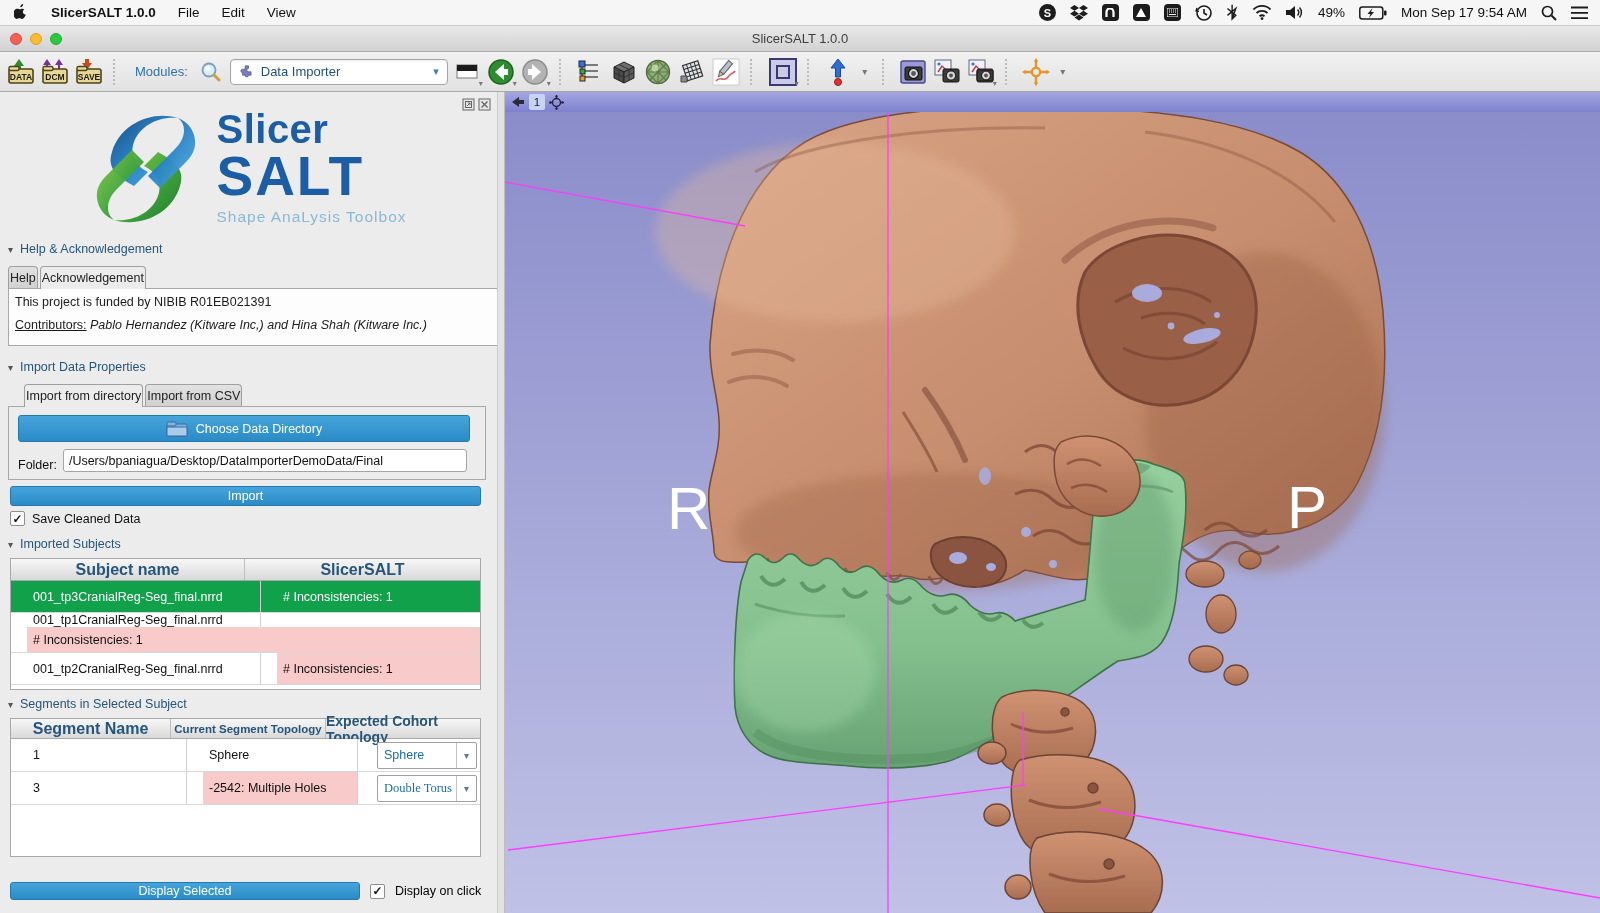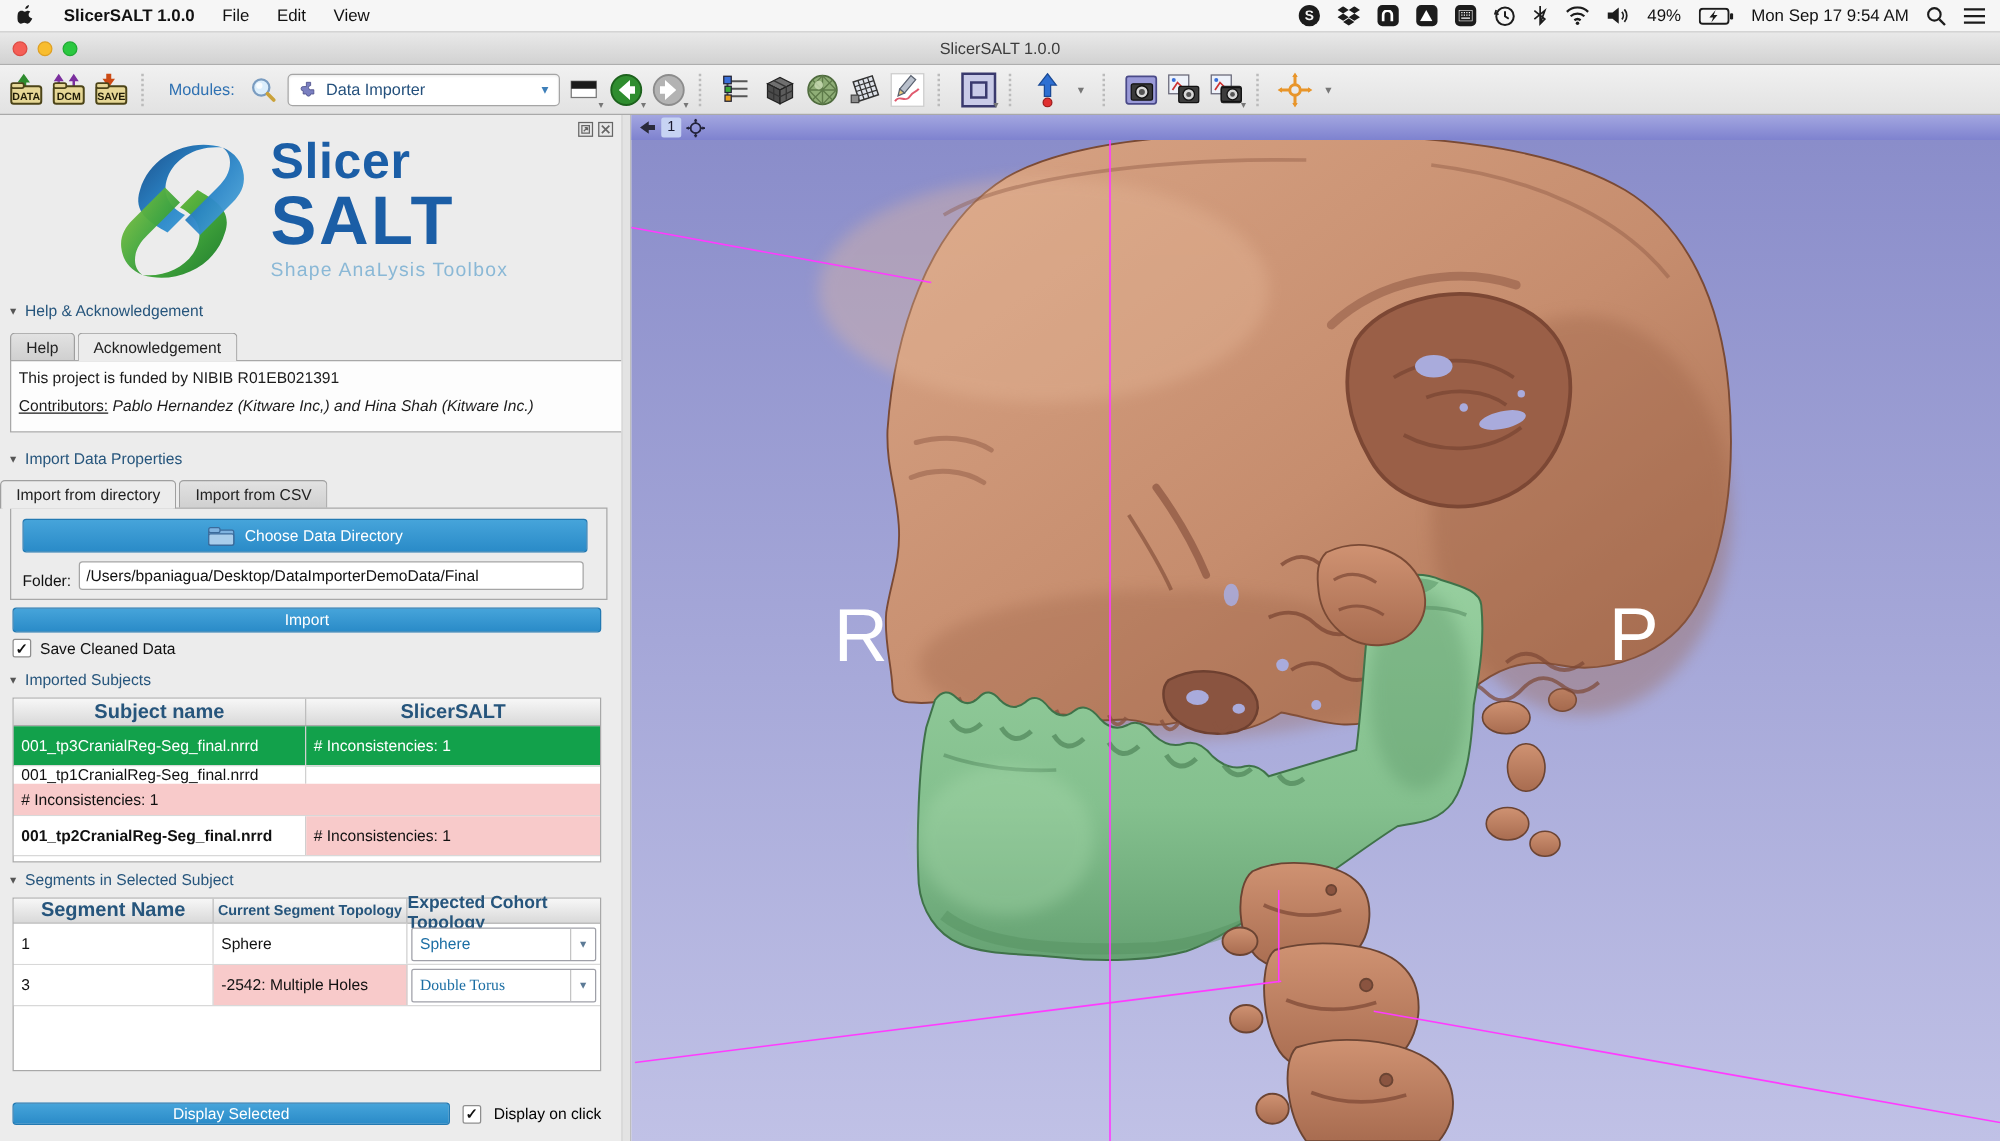--- a/index.html
+++ b/index.html
@@ -42,21 +42,21 @@
   .panel-controls { position:absolute; top:5px; right:6px; display:flex; gap:3px; }
   .logo-wrap { position:absolute; left:0; top:16px; width:497px; display:flex; justify-content:center; gap:14px; }
   .logo-text .l1 { color:#1b5ea6; font-size:40px; font-weight:bold; letter-spacing:.5px; line-height:42px;}
   .logo-text .l2 { color:#1b5ea6; font-size:55px; font-weight:bold; letter-spacing:2px; line-height:52px;}
   .logo-text .l3 { color:#8ab8d6; font-size:15.5px; letter-spacing:1px; margin-top:6px;}
 
   .collapse-header { position:absolute; left:8px; display:flex; align-items:center; gap:7px; color:#26557c; font-size:12.5px; }
   .collapse-header .tri { color:#555; font-size:10px; }
 
   .tabs { position:absolute; display:flex; align-items:flex-end; height:23px; }
-  .tab { height:23px; padding:0 12px; display:flex; align-items:center; font-size:12.5px; color:#222; background:linear-gradient(#e2e2e2,#cfcfcf); border:1px solid #9f9f9f; border-bottom:none; border-radius:4px 4px 0 0; margin-right:2px; }
+  .tab { height:23px; padding:0 1px; display:flex; align-items:center; font-size:12.5px; color:#222; background:linear-gradient(#e2e2e2,#cfcfcf); border:1px solid #9f9f9f; border-bottom:none; border-radius:4px 4px 0 0; margin-right:2px; }
   .tab.active { background:#ececec; height:23px; position:relative; z-index:2; }
   .tab-frame { position:absolute; left:8px; width:554px; background:#fdfdfd; border:1px solid #a8a8a8; }
   .ack-frame { background:#fdfdfd; font-size:12.5px; color:#1c1c1c; padding:6px 6px; }
   .ack-frame .row2 { margin-top:9px; }
   .ack-frame .und { text-decoration:underline; }
   .ack-frame .ital { font-style:italic; }
 
   .groupbox { position:absolute; left:8px; width:478px; background:#ececec; border:1px solid #a8a8a8; }
   .btn-blue { background:linear-gradient(#46a4da,#2a8bc8); border:1px solid #2279b2; border-radius:3px; color:#fff; font-size:12.5px; display:flex; align-items:center; justify-content:center; gap:8px; }
   .folder-row { position:absolute; display:flex; align-items:center; gap:6px; font-size:12.5px; color:#111; }
@@ -64,21 +64,21 @@
 
   .chk { width:15px; height:15px; background:#fff; border:1px solid #8e8e8e; border-radius:2px; display:inline-flex; align-items:center; justify-content:center; font-size:12px; color:#111; font-weight:bold; }
   .chk-row { position:absolute; display:flex; align-items:center; gap:7px; font-size:12.5px; color:#111; }
 
   
   .tbl { position:absolute; left:10px; width:471px; border:1px solid #a8a8a8; background:#fff; }
   .thead { display:flex; background:linear-gradient(#f7f7f7,#d9d9d9); border-bottom:1px solid #a8a8a8; }
   .th { font-size:16px; font-weight:bold; color:#26557c; display:flex; align-items:center; justify-content:center; border-right:1px solid #bdbdbd; }
   .th:last-child { border-right:none; }
   .trow { display:flex; border-bottom:1px solid #d8d8d8; }
-  .td { font-size:12.5px; color:#111; display:flex; align-items:center; padding:0 6px; border-right:1px solid #d0d0d0; }
+  .td { font-size:12.5px; color:#111; display:flex; align-items:center; padding:0 6px; border-right:1px solid #d0d0d0;margin-left:16px; }
   .td:last-child { border-right:none; }
   .sel { background:#12a14b; }
   .sel .td { color:#fff; }
   .pink { background:#f8caca; }
   .ddcell { margin:2px 3px; flex:1; height:27px; background:#fff; border:1px solid #9fা0a8; border:1px solid #9fa0a8; border-radius:2px; display:flex; align-items:center; }
   .ddcell .t { flex:1; color:#1c6ea4; font-size:12.5px; padding-left:6px; }
   .ddcell .a { width:20px; border-left:1px solid #c4c4c4; height:100%; display:flex; align-items:center; justify-content:center; color:#5c7a96; font-size:10px; }
 
   .footer-row { position:absolute; left:10px; display:flex; align-items:center; gap:10px; }
 
@@ -404,21 +404,21 @@
     </div>
     <div class="tab-frame ack-frame" style="top:196px; height:58px;">
       <div>This project is funded by NIBIB R01EB021391</div>
       <div class="row2"><span class="und">Contributors:</span><span class="ital"> Pablo Hernandez (Kitware Inc,) and Hina Shah (Kitware Inc.)</span></div>
     </div>
 
     <div class="collapse-header" style="top:268px;">
       <span class="tri">▾</span>
       <span>Import Data Properties</span>
     </div>
-    <div class="tabs" style="left:0; top:292px;">
+    <div class="tabs" style="left:24px; top:292px;">
       <div class="tab active">Import from directory</div>
       <div class="tab">Import from CSV</div>
     </div>
     <div class="groupbox" style="top:314px; height:74px;"></div>
     <div class="btn-blue" style="position:absolute; left:18px; top:323px; width:452px; height:27px;">
       <svg width="22" height="16" viewBox="0 0 22 16">
           <rect x="1" y="3" width="20" height="12" rx="1.5" fill="#7fb3e0" stroke="#3a6a9a"></rect>
           <rect x="1" y="1" width="9" height="4" rx="1.5" fill="#7fb3e0" stroke="#3a6a9a"></rect>
           <rect x="1" y="6" width="20" height="9" rx="1.5" fill="#a8cdeb" stroke="#3a6a9a"></rect>
         </svg>
@@ -449,21 +449,21 @@
       </div>
       <div class="trow sel" style="height:32px;">
         <div class="td" style="width:234px;">001_tp3CranialReg-Seg_final.nrrd</div>
         <div class="td" style="flex:1;"># Inconsistencies: 1</div>
       </div>
       <div class="trow" style="height:40px;flex-direction:column;">
         <div class="td" style="width:234px; background:#fff;">001_tp1CranialReg-Seg_final.nrrd</div>
         <div class="td pink" style="flex:1;"># Inconsistencies: 1</div>
       </div>
       <div class="trow" style="height:32px;">
-        <div class="td" style="width:234px; background:#fff;font-weight:bold;">001_tp2CranialReg-Seg_final.nrrd</div>
+        <div class="td" style="width:234px; background:#fff;">001_tp2CranialReg-Seg_final.nrrd</div>
         <div class="td pink" style="flex:1;"># Inconsistencies: 1</div>
       </div>
     </div>
 
     <div class="collapse-header" style="top:605px;">
       <span class="tri">▾</span>
       <span>Segments in Selected Subject</span>
     </div>
     <div class="tbl" style="top:626px; height:139px;">
       <div class="thead">

